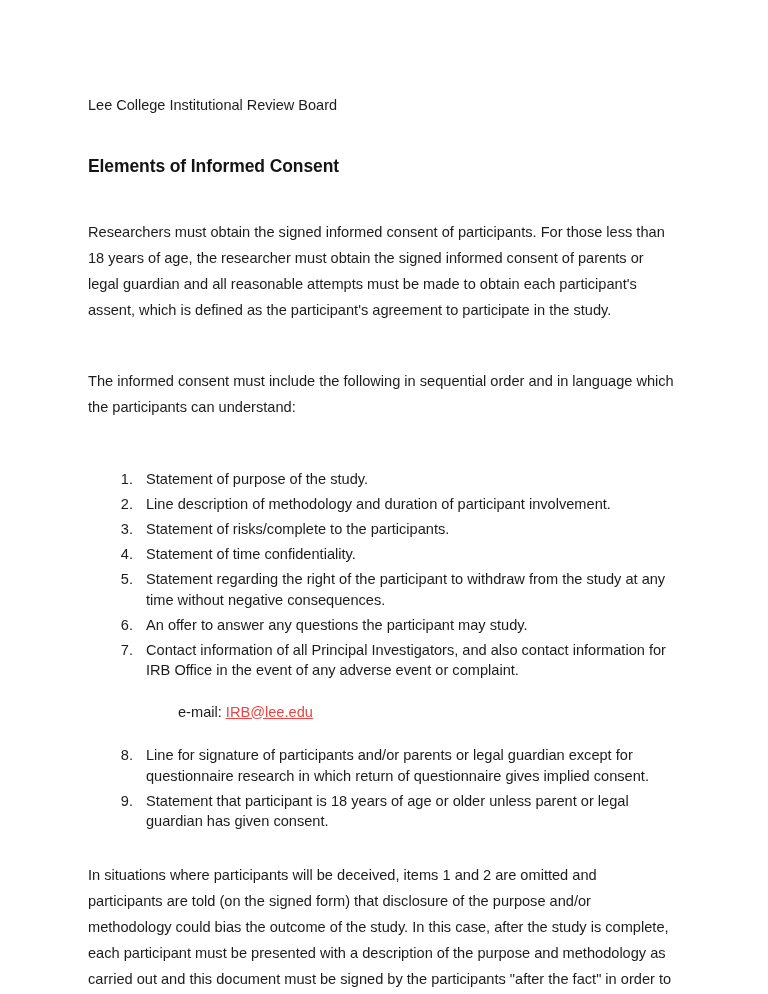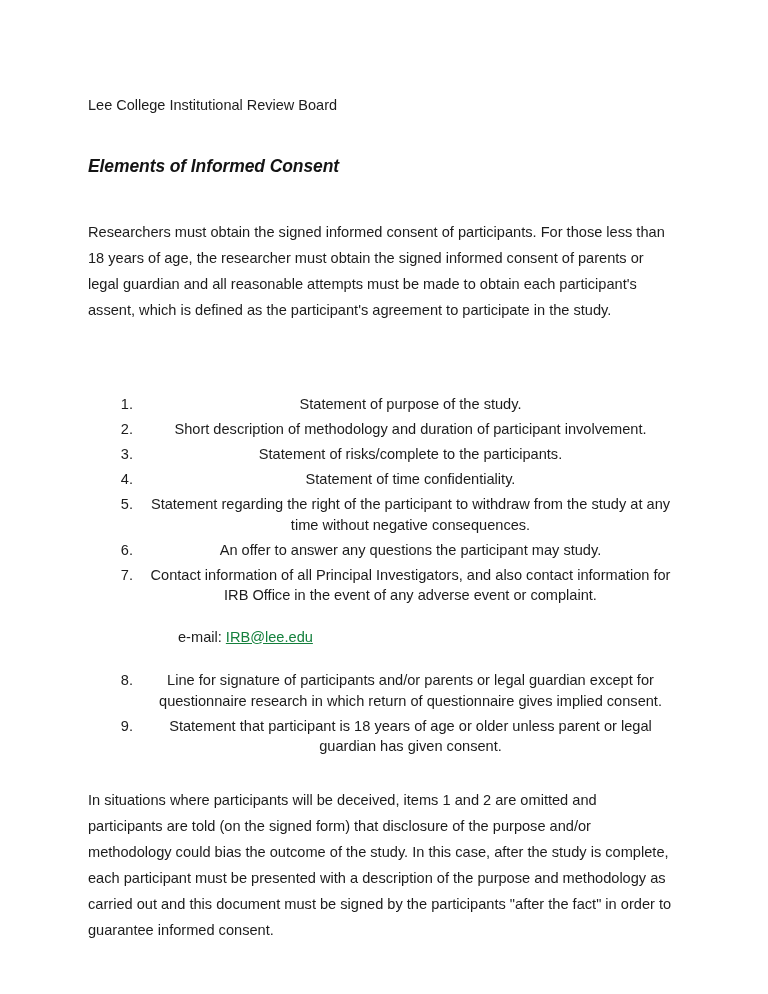--- a/index.html
+++ b/index.html
@@ -27,21 +27,20 @@
   .doc-header {
     font-size: 14.5px;
     line-height: 18px;
     color: #1c1c1c;
     margin: 0 0 41px 0;
   }
   .doc-title {
     font-size: 17.5px;
     line-height: 22px;
     font-weight: bold;
-    font-style: italic;
     color: #141414;
     margin: 0 0 42px 0;
     letter-spacing: -0.1px;
   }
   p.body-text {
     font-size: 14.6px;
     line-height: 26px;
     color: #1c1c1c;
     margin: 0 0 23px 0;
     max-width: 588px;
@@ -56,53 +55,53 @@
     padding: 0 0 0 49px;
     max-width: 588px;
     list-style-position: outside;
   }
   ol.consent-list li {
     font-size: 14.6px;
     line-height: 20.5px;
     color: #1c1c1c;
     margin: 0 0 4.5px 0;
     padding-left: 9px;
-    text-align: center;
   }
   .contact-block {
     margin: 22px 0 24px 90px;
     font-size: 14.6px;
     line-height: 18.5px;
     color: #1c1c1c;
   }
   .contact-block div { white-space: pre; }
   a.email-link {
-    color: #15803d;
+    color: #ef4444;
   }
   .list-group-2 { margin-top: 0; }
 </style>
 </head>
 <body>
 
 <div class="page">
 
   <div class="doc-header">Lee College Institutional Review Board</div>
 
   <h1 class="doc-title">Elements of Informed Consent</h1>
 
   <p class="body-text">Researchers must obtain the signed informed consent of participants. For those less than 18 years of age, the researcher must obtain the signed informed consent of parents or legal guardian and all reasonable attempts must be made to obtain each participant's assent, which is defined as the participant's agreement to participate in the study.</p>
 
   <div class="spacer-sm"></div>
 
+  <p class="body-text">The informed consent must include the following in sequential order and in language which the participants can understand:</p>
 
   <div class="spacer-md"></div>
 
   <ol class="consent-list">
     <li>Statement of purpose of the study.</li>
-    <li>Short description of methodology and duration of participant involvement.</li>
+    <li>Line description of methodology and duration of participant involvement.</li>
     <li>Statement of risks/complete to the participants.</li>
     <li>Statement of time confidentiality.</li>
     <li>Statement regarding the right of the participant to withdraw from the study at any time without negative consequences.</li>
     <li>An offer to answer any questions the participant may study.</li>
     <li>Contact information of all Principal Investigators, and also contact information for IRB Office in the event of any adverse event or complaint.</li>
   </ol>
 
   <div class="contact-block">
     <div><span>e-mail: </span><a class="email-link" href="#">IRB@lee.edu</a></div>
   </div>

